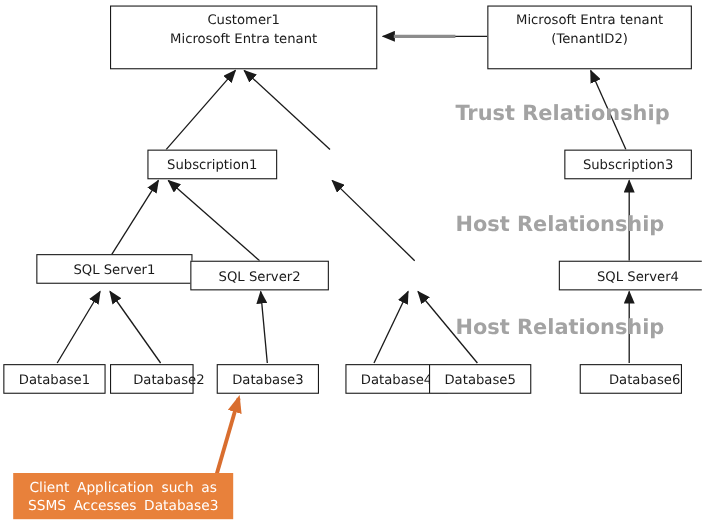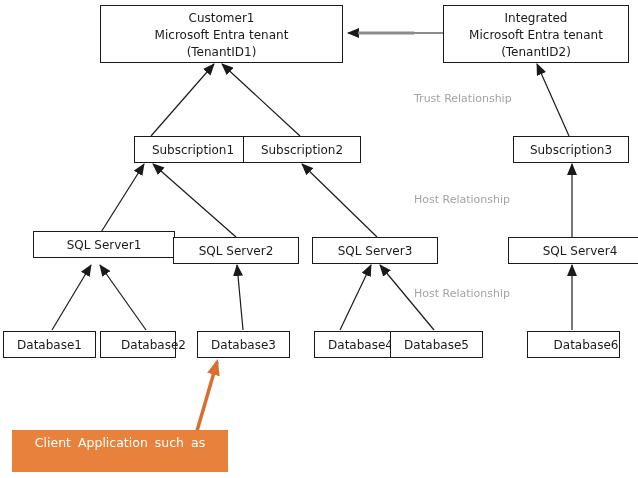--- a/index.html
+++ b/index.html
@@ -25,22 +25,23 @@
     color: #1a1a1a;
     font-size: 12px;
     text-align: center;
     display: flex; align-items: center; justify-content: center;
     white-space: nowrap;
   }
   .node.multi { display: block; padding-top: 4px; line-height: 17px; }
   .edge-label {
     position: absolute;
     color: var(--label-gray, #A3A3A3);
-    font-size: 11px;
+    font-size: 19px;
     white-space: nowrap;
+    font-weight: bold;
   }
   .callout {
     position: absolute;
     box-sizing: border-box;
     background: var(--callout-orange, #E8813B);
     color: #ffffff;
     font-size: 12.5px;
     text-align: center;
     line-height: 17px;
     padding-top: 4px;
@@ -81,45 +82,42 @@
     <line x1="340" y1="330" x2="371" y2="265" marker-end="url(#ah)"></line>
     <line x1="434" y1="330" x2="380" y2="265" marker-end="url(#ah)"></line>
     <line x1="572" y1="330" x2="572" y2="265" marker-end="url(#ah)"></line>
 
     <line class="orange-edge" x1="197" y1="431" x2="217" y2="362" marker-end="url(#aho)"></line>
   </svg>
 
   <div class="node multi" style="left:100px; top:5px; width:243px; height:58px;">
     <div>Customer1</div>
     <div>Microsoft Entra tenant</div>
-    <div>(TenantID1)</div>
   </div>
   <div class="node multi" style="left:443px; top:5px; width:186px; height:58px;">
-    <div>Integrated</div>
     <div>Microsoft Entra tenant</div>
     <div>(TenantID2)</div>
   </div>
 
   <div class="node" style="left:90px;  top:136px; width:118px; height:27px;margin-left:44px;">Subscription1</div>
-  <div class="node" style="left:243px; top:136px; width:118px; height:27px;">Subscription2</div>
   <div class="node" style="left:513px; top:136px; width:116px; height:27px;">Subscription3</div>
 
   <div class="node" style="left:33px;  top:231px; width:142px; height:27px;">SQL Server1</div>
   <div class="node" style="left:173px; top:237px; width:126px; height:27px;">SQL Server2</div>
-  <div class="node" style="left:312px; top:237px; width:126px; height:27px;">SQL Server3</div>
   <div class="node" style="left:508px; top:237px; width:144px; height:27px;">SQL Server4</div>
 
   <div class="node" style="left:3px;   top:331px; width:93px; height:27px;">Database1</div>
   <div class="node" style="left:100px; top:331px; width:76px; height:27px;padding-left:31px;">Database2</div>
   <div class="node" style="left:197px; top:331px; width:93px; height:27px;">Database3</div>
   <div class="node" style="left:292px; top:331px; width:93px; height:27px;margin-left:22px;">Database4</div>
   <div class="node" style="left:390px; top:331px; width:93px; height:27px;">Database5</div>
   <div class="node" style="left:527px; top:331px; width:93px; height:27px;padding-left:25px;">Database6</div>
 
   <div class="edge-label" style="left:414px; top:92px;">Trust Relationship</div>
   <div class="edge-label" style="left:414px; top:193px;">Host Relationship</div>
   <div class="edge-label" style="left:414px; top:287px;">Host Relationship</div>
 
-  <div class="callout" style="left:12px; top:430px; width:216px; height:42px;">
+  <div class="callout" style="left:12px; top:430px; width:200px; height:42px;">
     <div>Client Application such as</div>
+    <div>SSMS Accesses Database3</div>
   </div>
 
 </div>
 
 </body></html>

